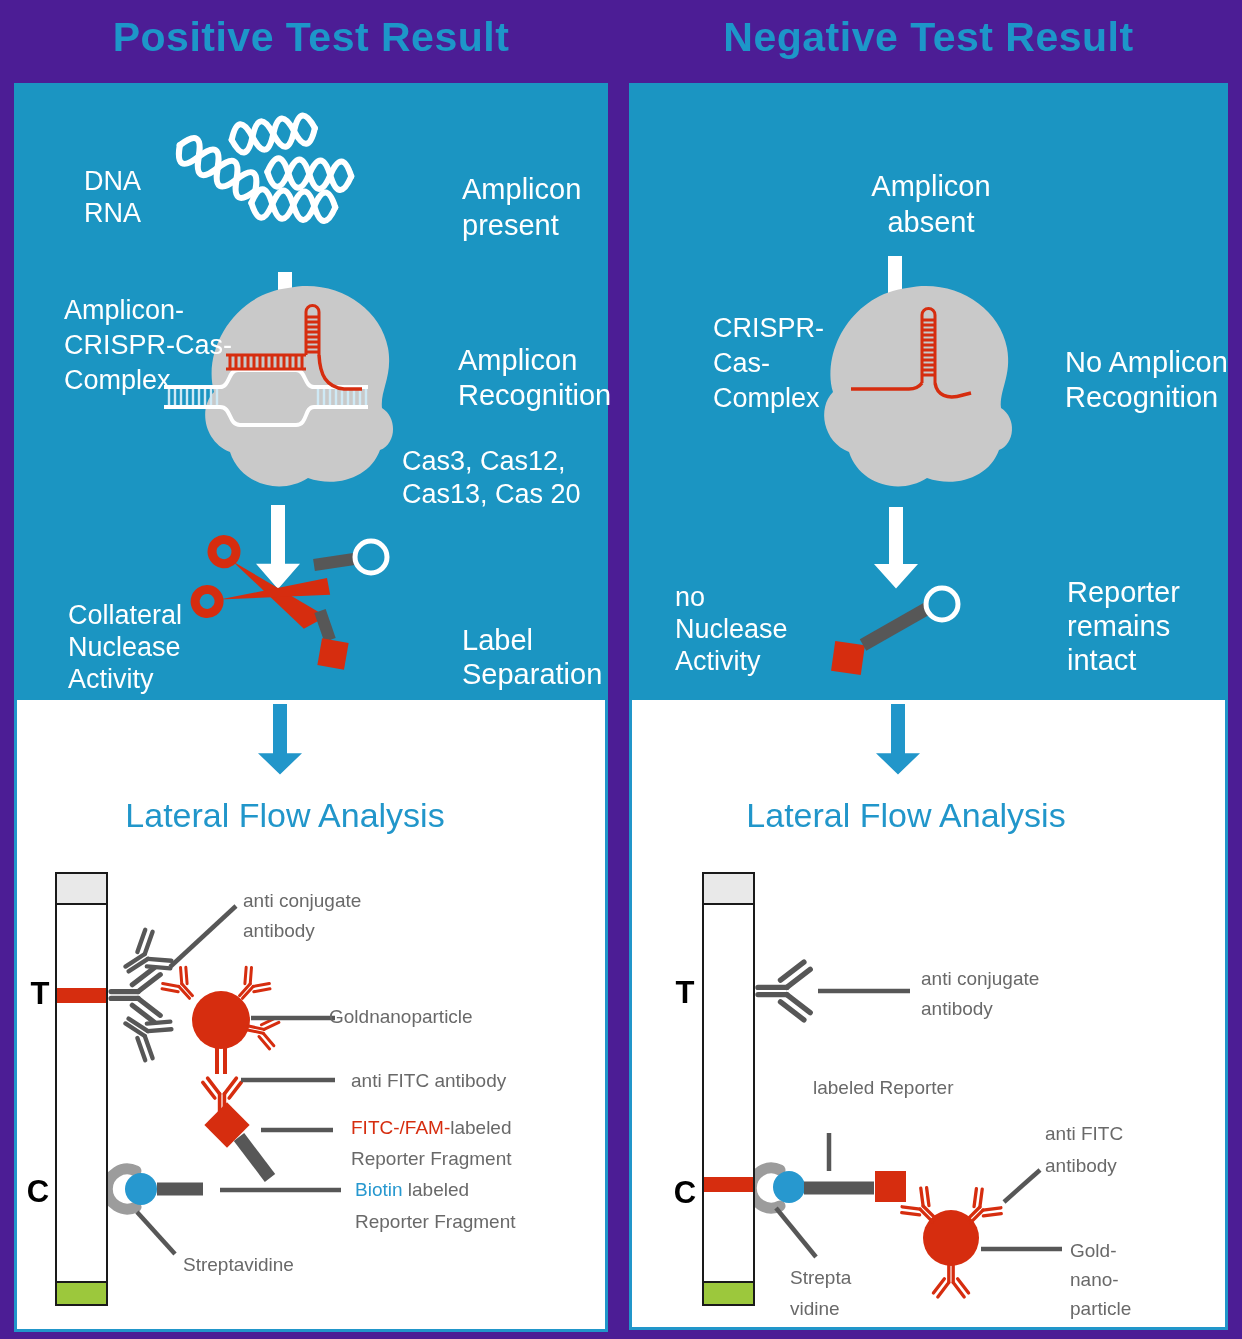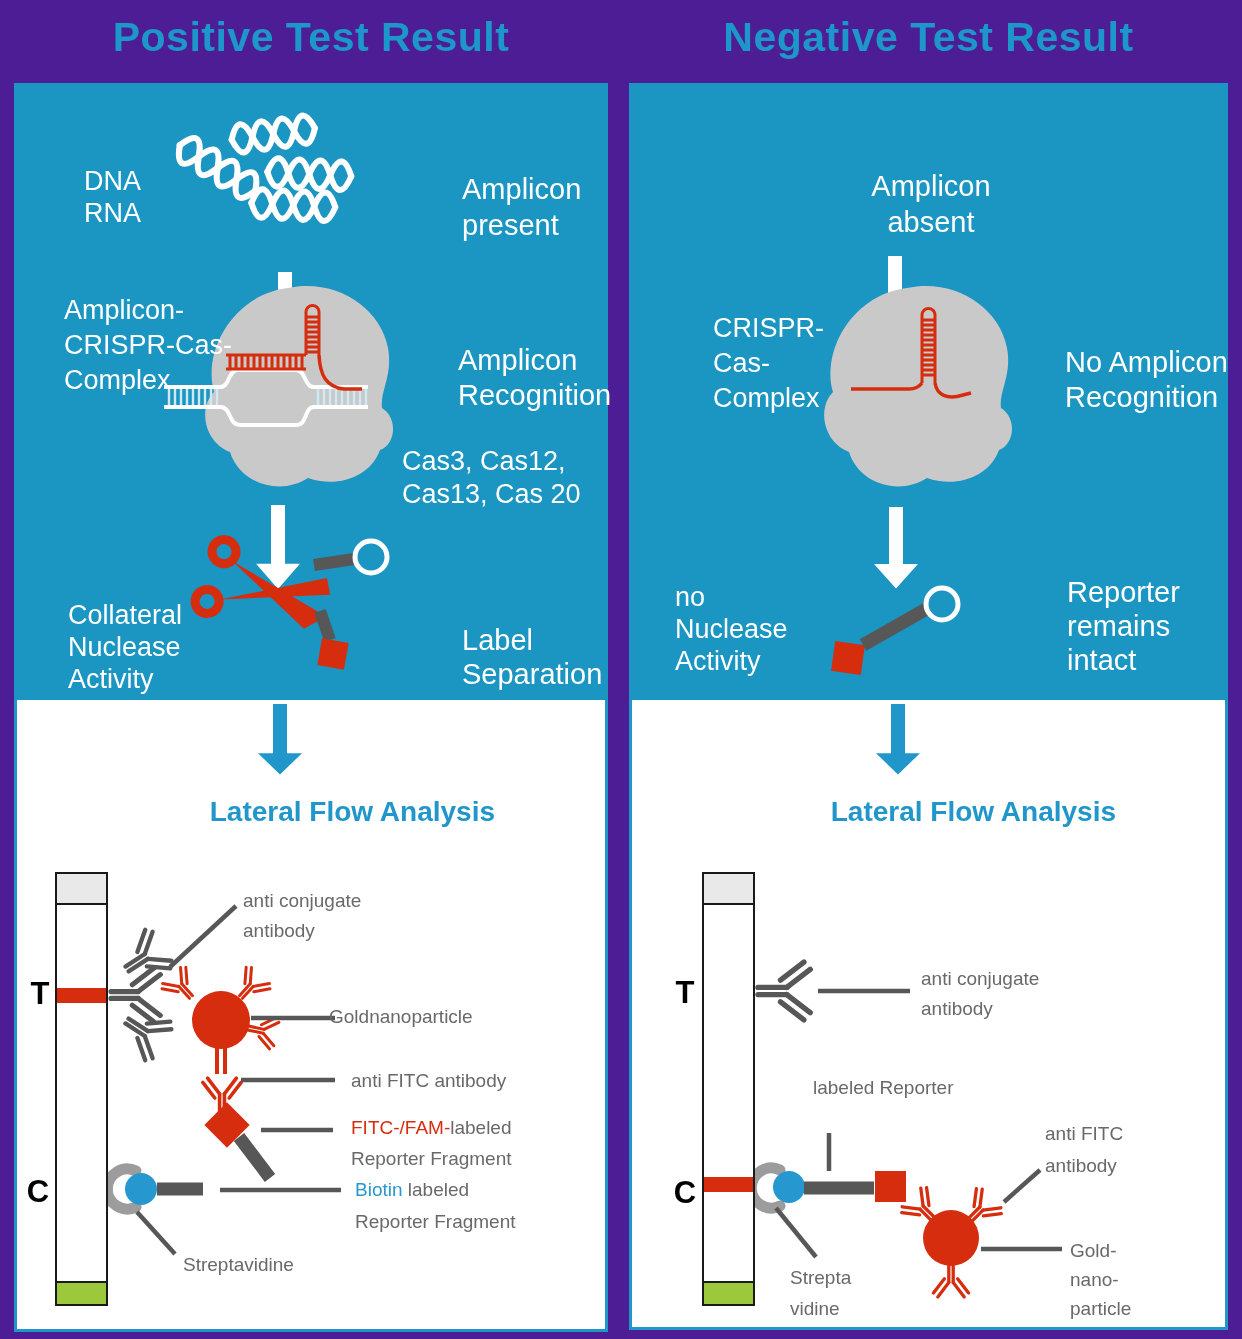--- a/index.html
+++ b/index.html
@@ -13,21 +13,21 @@
     --gray_dark:#575757;
     --gray_mid:#9c9c9c;
     --text_gray:#696969;
   }
   html,body{margin:0;padding:0;background:#fff;}
   #canvas{position:relative;width:1242px;height:1339px;background:#4c1d95;overflow:hidden;
           font-family:"Liberation Sans",sans-serif;}
   .panel-teal{position:absolute;background:var(--teal_bg);}
   .panel-flow{position:absolute;background:#fff;border:3px solid var(--accent_blue);border-top:none;box-sizing:border-box;}
   .title{position:absolute;text-align:center;font-size:41px;font-weight:bold;color:var(--title_blue);letter-spacing:.5px;}
-  .heading{position:absolute;text-align:right;font-size:28px;font-weight:bold;color:var(--accent_blue);}
+  .heading{position:absolute;text-align:center;font-size:34px;font-weight:normal;color:var(--accent_blue);}
   .wlbl{position:absolute;font-size:27px;line-height:32px;color:#fff;}
   .wbold{position:absolute;font-size:29px;line-height:35px;font-weight:normal;color:#fff;margin-left:36px;}
   .lbl{position:absolute;font-size:19px;line-height:30px;color:var(--text_gray);}
   .tc{position:absolute;font-size:31px;font-weight:bold;color:#000;width:34px;text-align:center;}
   .ln{display:block;}
   .red-txt{color:var(--red);}
   .blue-txt{color:var(--biotin_blue);}
   
   .strip{position:absolute;background:#fff;border:2px solid #1a1a1a;box-sizing:content-box;}
   .strip-pad{position:absolute;left:0;top:0;right:0;height:29px;background:#e9e9e9;border-bottom:2px solid #1a1a1a;}

